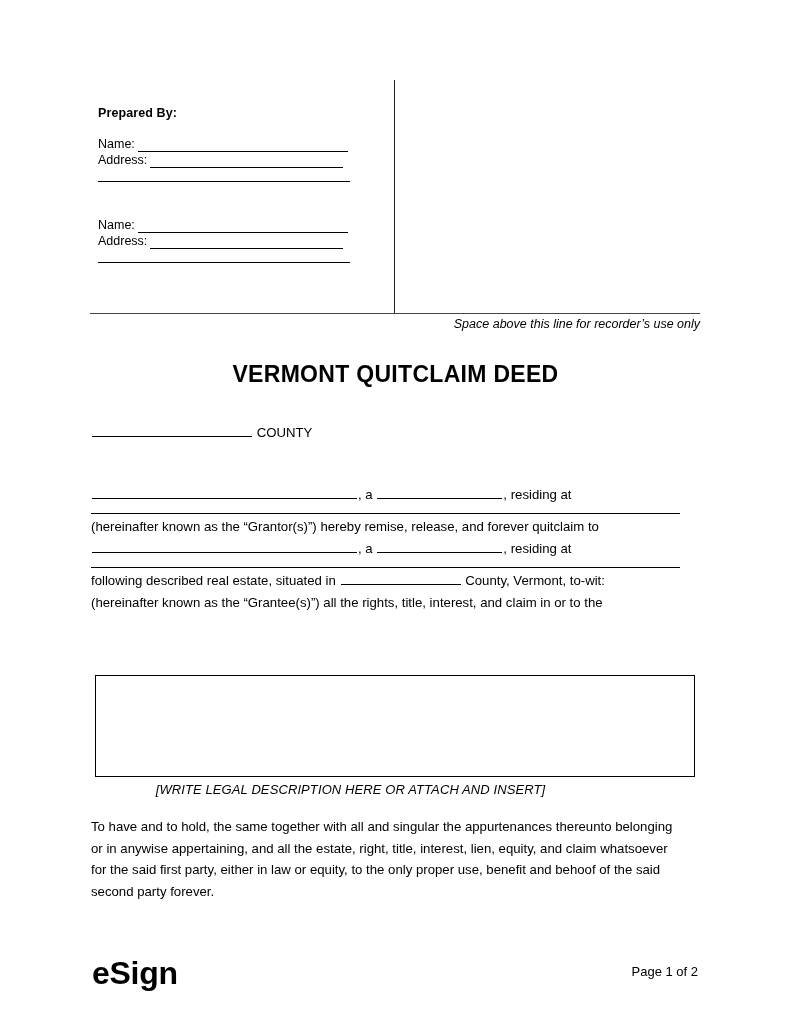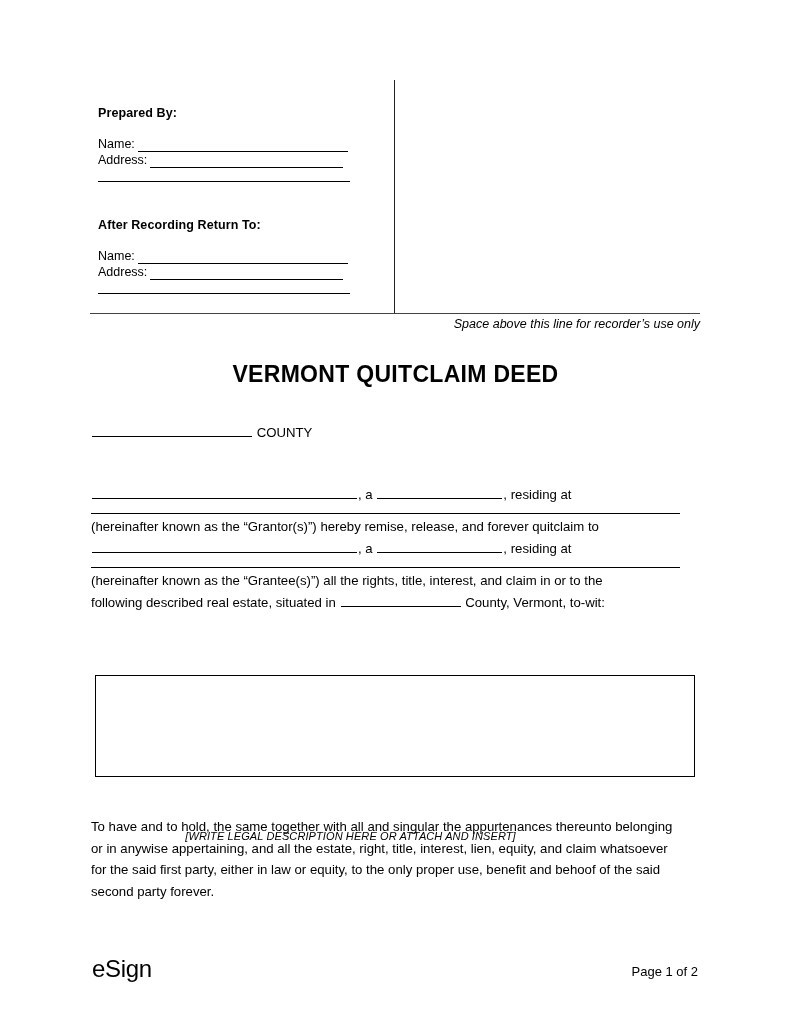--- a/index.html
+++ b/index.html
@@ -162,44 +162,43 @@
     height: 100px;
     border: 1.6px solid #000;
     background: #ffffff;
   }
   .legal-caption {
     position: absolute;
     left: 0;
     top: 782px;
     width: 701px;
     text-align: center;
-    font-size: 11px;
+    font-size: 13px;
     font-style: italic;
     letter-spacing: 0.1px;
-    margin-top: 48px;
   }
 
   
   .closing {
     position: absolute;
     left: 91px;
     top: 816px;
     width: 592px;
     font-size: 13.2px;
     line-height: 21.5px;
     text-align: left;
   }
 
   
   .footer-logo {
     position: absolute;
     left: 92px;
     top: 955px;
-    font-size: 24px;
-    font-weight: normal;
+    font-size: 32px;
+    font-weight: bold;
     letter-spacing: -0.3px;
   }
   .footer-page {
     position: absolute;
     right: 93px;
     top: 964px;
     font-size: 13px;
   }
 </style>
 </head>
@@ -219,21 +218,20 @@
           <span class="field-rule"></span>
         </div>
         <div class="field-row address">
           <span class="field-label">Address:</span>
           <span class="field-rule"></span>
         </div>
         <div class="extra-rule"></div>
       </div>
 
       <div class="after-recording">
-        <div class="block-heading">After Recording Return To:</div>
         <div class="field-rows">
           <div class="field-row name">
             <span class="field-label">Name:</span>
             <span class="field-rule"></span>
           </div>
           <div class="field-row address">
             <span class="field-label">Address:</span>
             <span class="field-rule"></span>
           </div>
           <div class="extra-rule"></div>
@@ -264,26 +262,26 @@
 
     <div class="para-grantor">
       <div class="line">(hereinafter known as the “Grantor(s)”) hereby remise, release, and forever quitclaim to</div>
       <div class="line">
         <span class="blank b-party"></span><span>, a </span><span class="blank b-entity"></span><span>, residing at</span>
       </div>
       <div class="full-rule"></div>
     </div>
 
     <div class="para-grantee">
-      <div class="line">(hereinafter known as the “Grantee(s)”) all the rights, title, interest, and claim in or to the</div>
       <div class="line">
         <span>following described real estate, situated in</span>
         <span class="blank b-situate"></span>
         <span>County, Vermont, to-wit:</span>
       </div>
+      <div class="line">(hereinafter known as the “Grantee(s)”) all the rights, title, interest, and claim in or to the</div>
     </div>
 
   </div>
 
   <div class="legal-box"></div>
   <div class="legal-caption">[WRITE LEGAL DESCRIPTION HERE OR ATTACH AND INSERT]</div>
 
   <div class="closing">To have and to hold, the same together with all and singular the appurtenances thereunto belonging or in anywise appertaining, and all the estate, right, title, interest, lien, equity, and claim whatsoever for the said first party, either in law or equity, to the only proper use, benefit and behoof of the said second party forever.</div>
 
   <div class="footer-logo">eSign</div>

